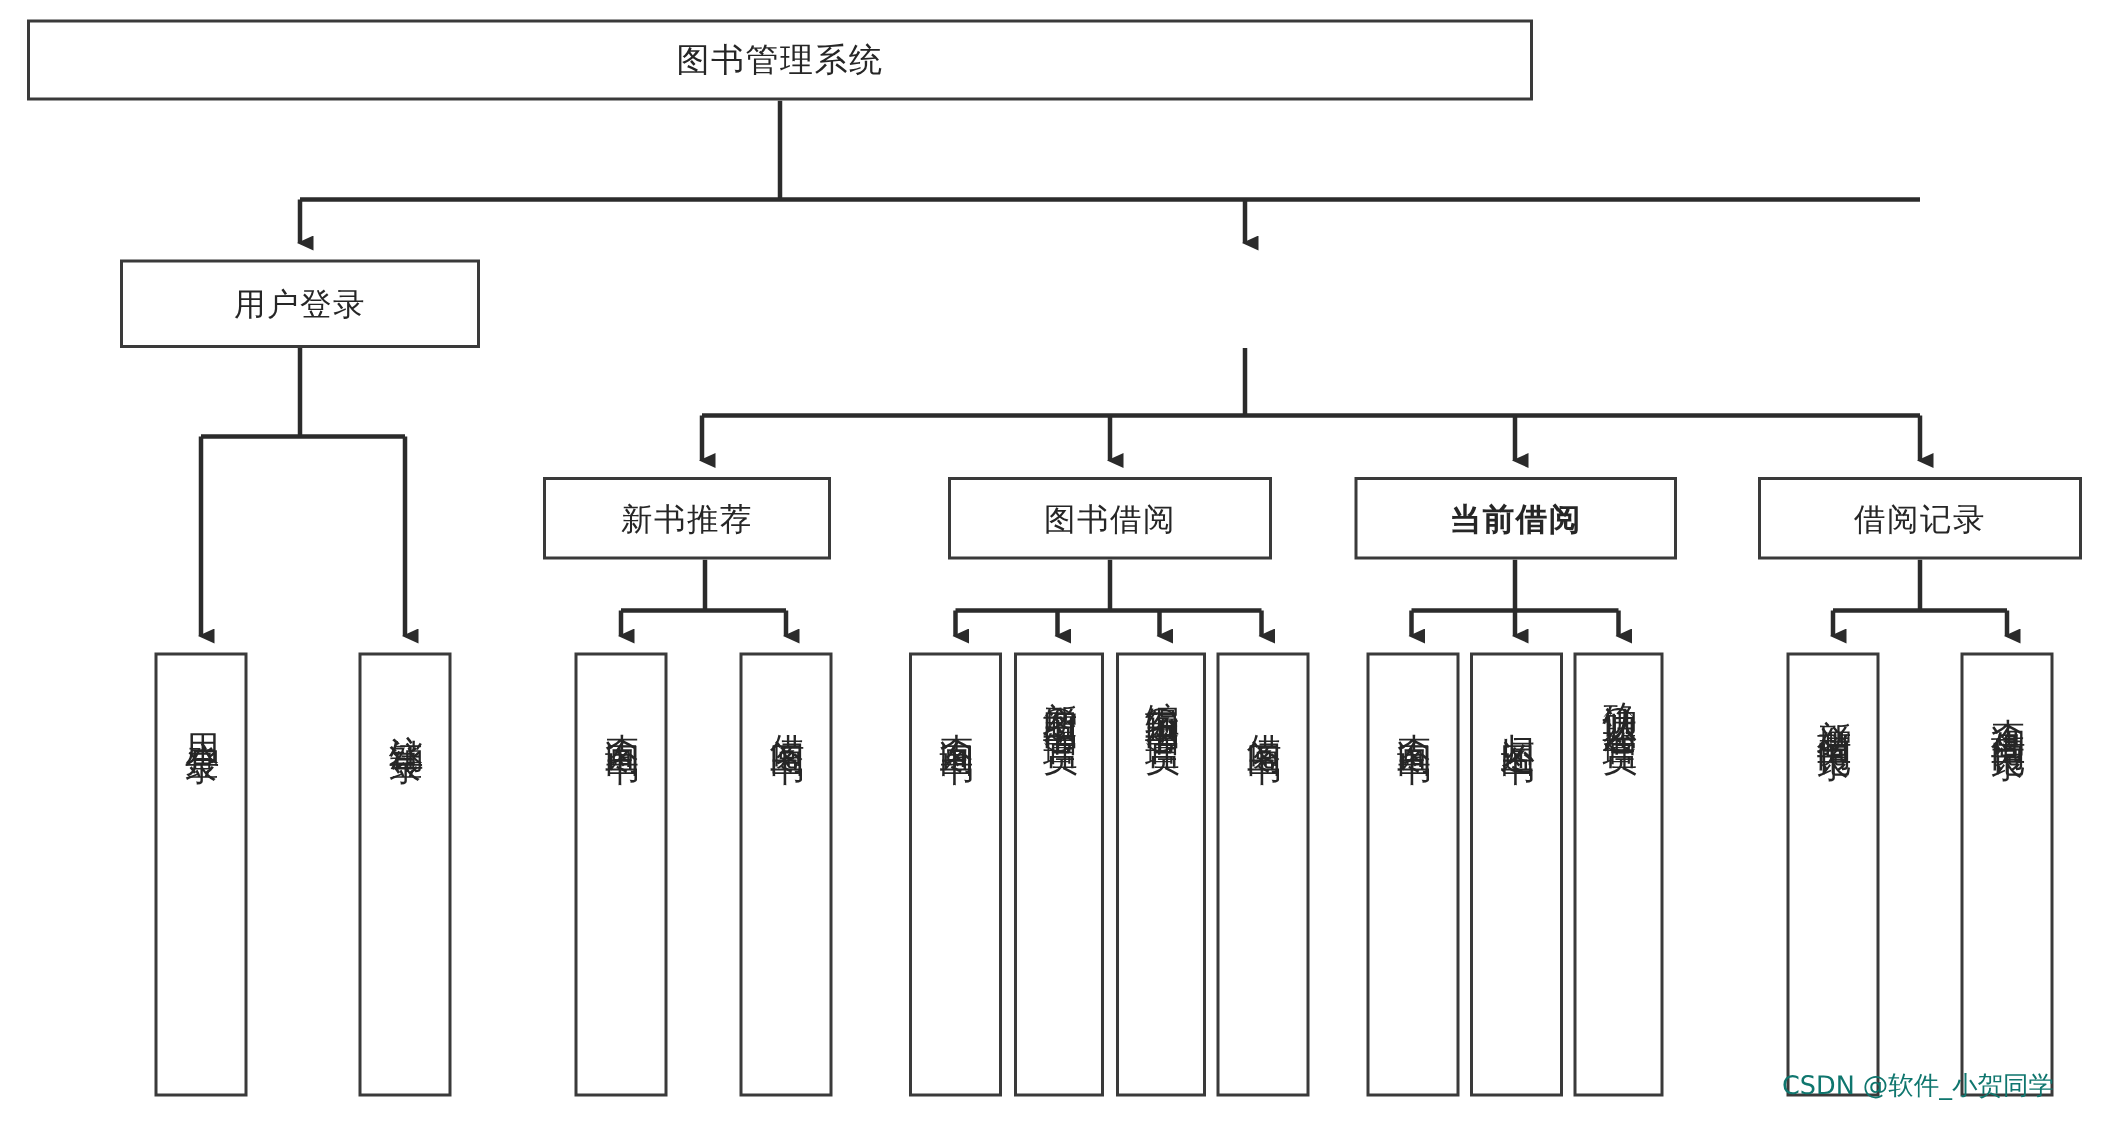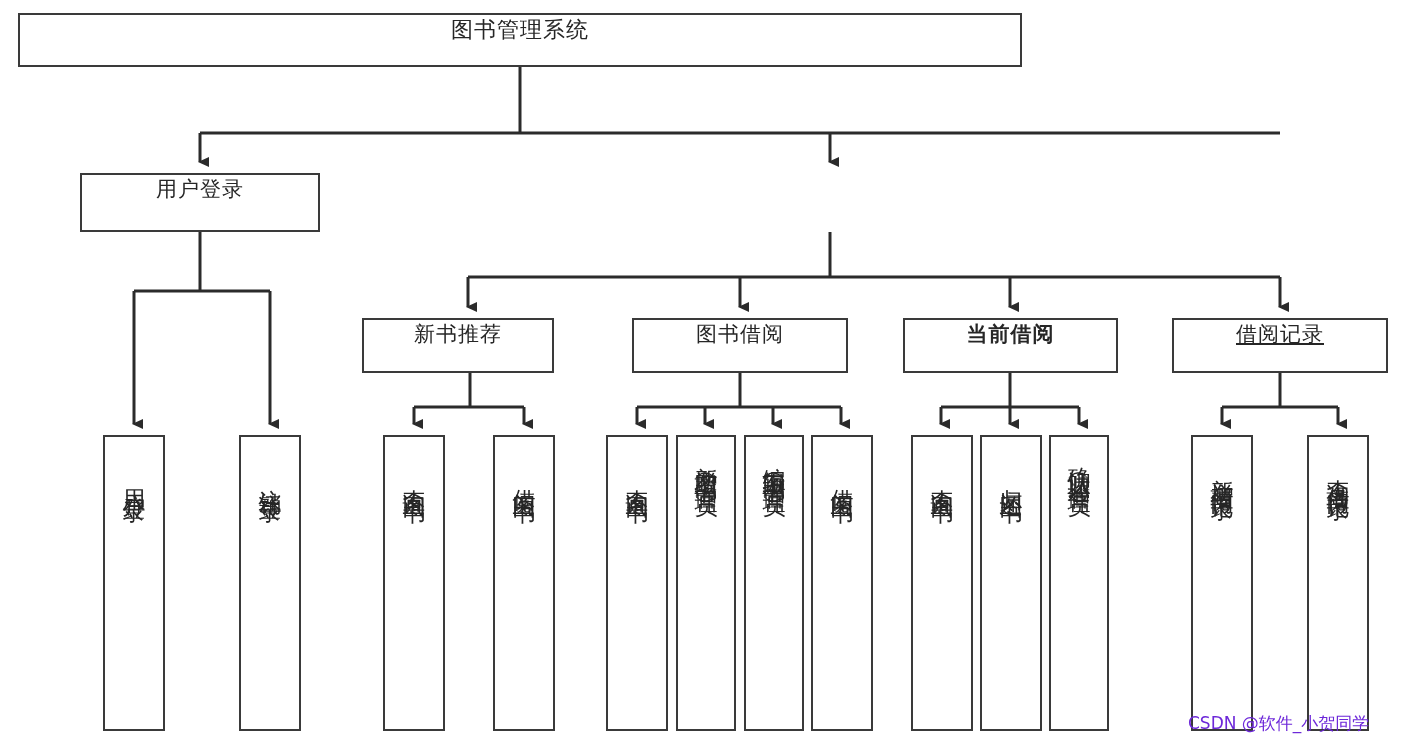--- a/index.html
+++ b/index.html
@@ -12,20 +12,21 @@
   }
   #canvas{position:absolute;left:0;top:0;width:1405px;height:747px;}
   svg.lines{position:absolute;left:0;top:0;width:1405px;height:747px;pointer-events:none;}
 
   .node{
     position:absolute;
     box-sizing:border-box;
     background:#ffffff;
     border:2px solid #3a3a3a;
     display:flex;
+    align-items:center;
     justify-content:center;
     color:#262626;
     z-index:2;
   }
   .node.h{ font-size:21px; letter-spacing:1px; }
   .node.root{ font-size:22px; letter-spacing:1px; }
 
   
   .node.v{
     align-items:flex-start;
@@ -39,21 +40,21 @@
     line-height:1.08;
     letter-spacing:4px;
     white-space:nowrap;
     color:#262626;
   }
 
   .watermark{
     position:absolute;
     left:1188px;top:712px;
     font-size:17px;
-    color:#6d28d9;
+    color:#0f766e;
     white-space:nowrap;
     z-index:3;
     font-family:"DejaVu Sans","Liberation Sans",sans-serif;
   }
 </style>
 </head>
 <body>
 
 <div id="canvas">
 
@@ -117,21 +118,21 @@
 
   <div class="node h" style="left:362px;top:318px;width:192px;height:55px;">
     <span>新书推荐</span>
   </div>
   <div class="node h" style="left:632px;top:318px;width:216px;height:55px;">
     <span>图书借阅</span>
   </div>
   <div class="node h" style="left:903px;top:318px;width:215px;height:55px;font-weight:bold;">
     <span>当前借阅</span>
   </div>
-  <div class="node h" style="left:1172px;top:318px;width:216px;height:55px;text-decoration:underline;">
+  <div class="node h" style="left:1172px;top:318px;width:216px;height:55px;">
     <span>借阅记录</span>
   </div>
 
   <div class="node v" style="left:103px;top:435px;width:62px;height:296px;">
     <span class="vtext">用户登录</span>
   </div>
   <div class="node v" style="left:239px;top:435px;width:62px;height:296px;">
     <span class="vtext">注销登录</span>
   </div>
 

